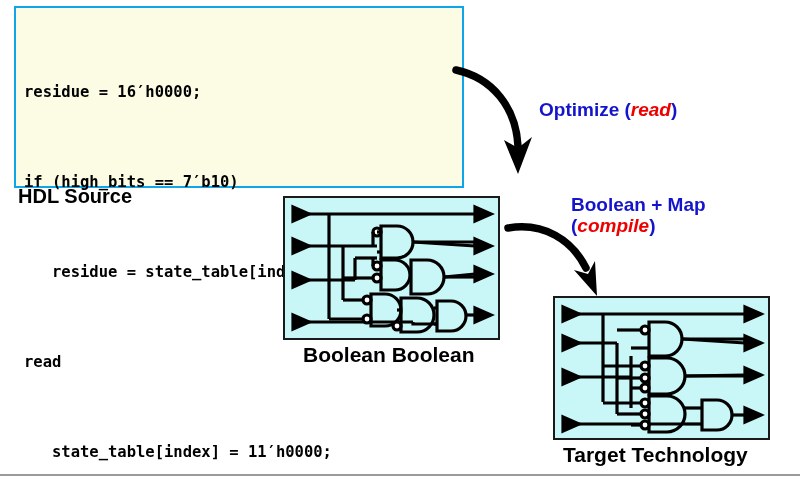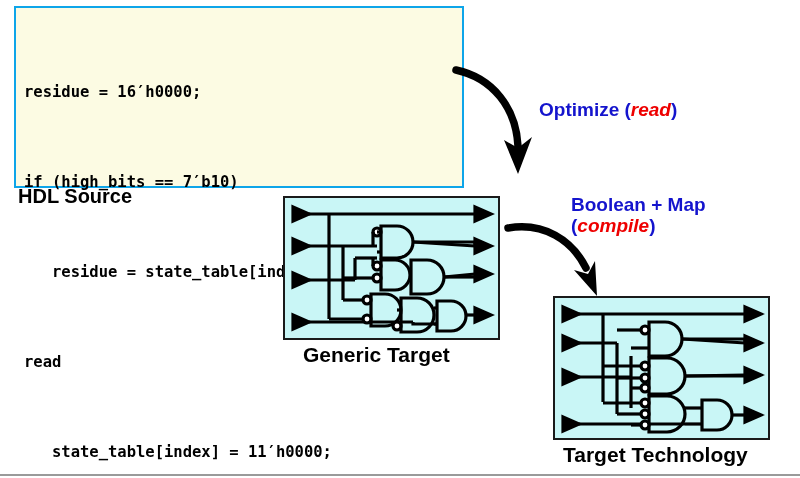--- a/index.html
+++ b/index.html
@@ -126,21 +126,21 @@
     <div class="code-line">residue = 16′h0000;</div>
     <div class="code-line">if (high_bits == 7′b10)</div>
     <div class="code-line">   residue = state_table[index];</div>
     <div class="code-line">read</div>
     <div class="code-line">   state_table[index] = 11′h0000;</div>
   </div>
 </div>
 
 <div class="big-label" id="hdl-source-label">HDL Source</div>
 
-<div class="big-label" id="generic-boolean-label">Generic Target</div>
+<div class="big-label" id="generic-boolean-label">Boolean Boolean</div>
 
 <div class="big-label" id="target-technology-label">Target Technology</div>
 
 <div class="anno" id="translate-label"><span>Optimize</span> <span class="paren">(</span><span class="kw">read</span><span class="paren">)</span></div>
 
 <div class="anno" id="optimize-label"><span>Boolean + Map</span></div>
 <div class="anno" id="compile-label"><span class="paren">(</span><span class="kw">compile</span><span class="paren">)</span></div>
 
 <svg class="arrow-svg" id="translate-arrow" width="110" height="120" viewBox="0 0 110 120">
   <path d="M 8 8 C 45 16, 68 46, 70 84" stroke="#000000" stroke-width="7.5" fill="none" stroke-linecap="round"></path>

